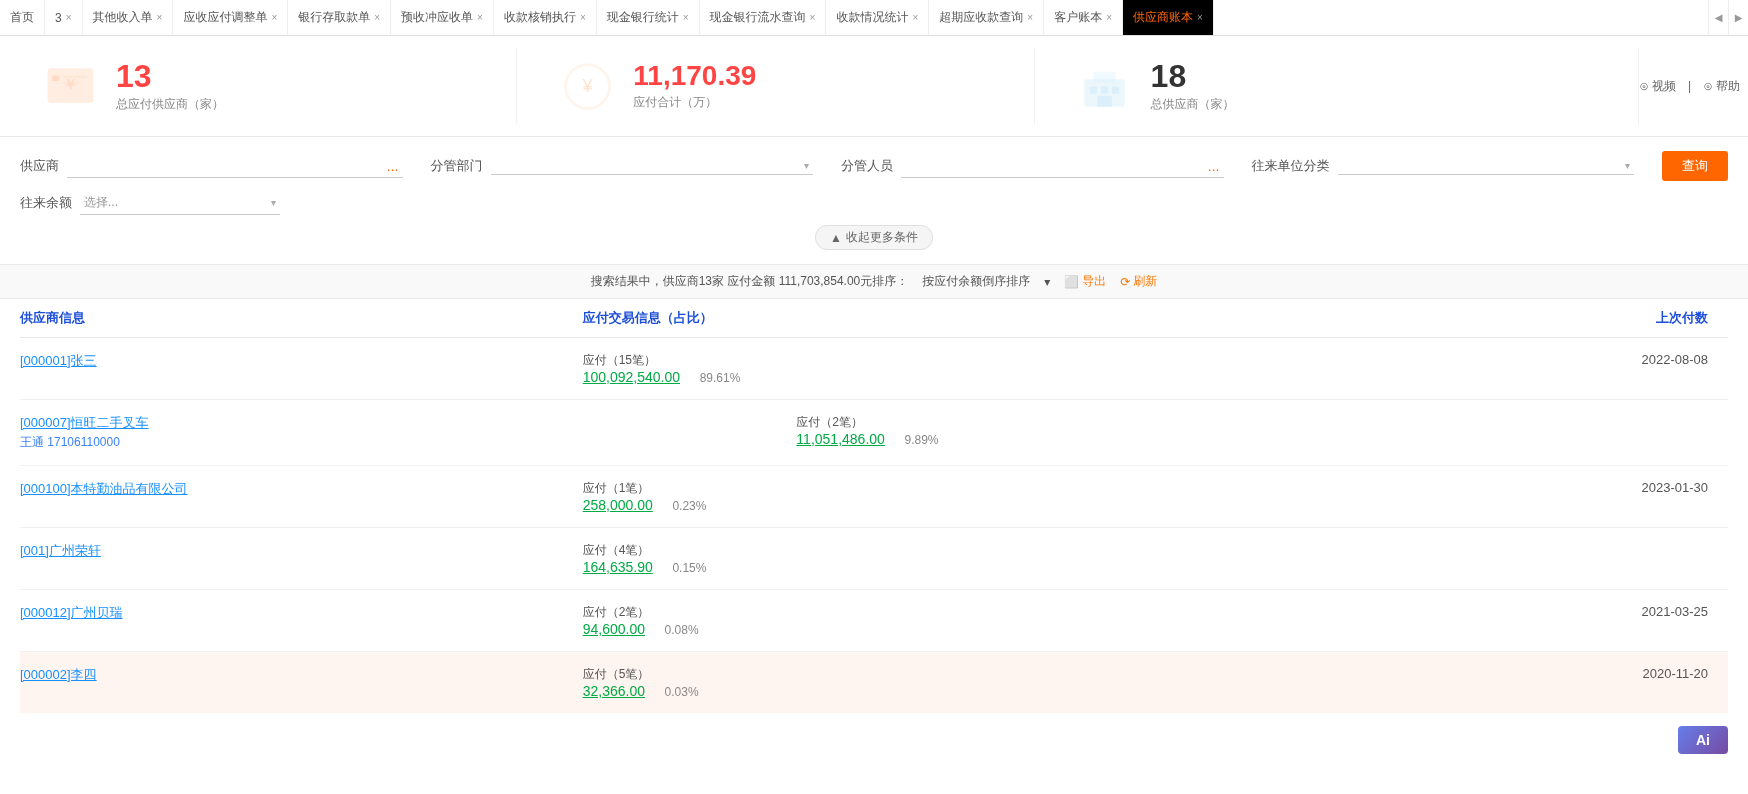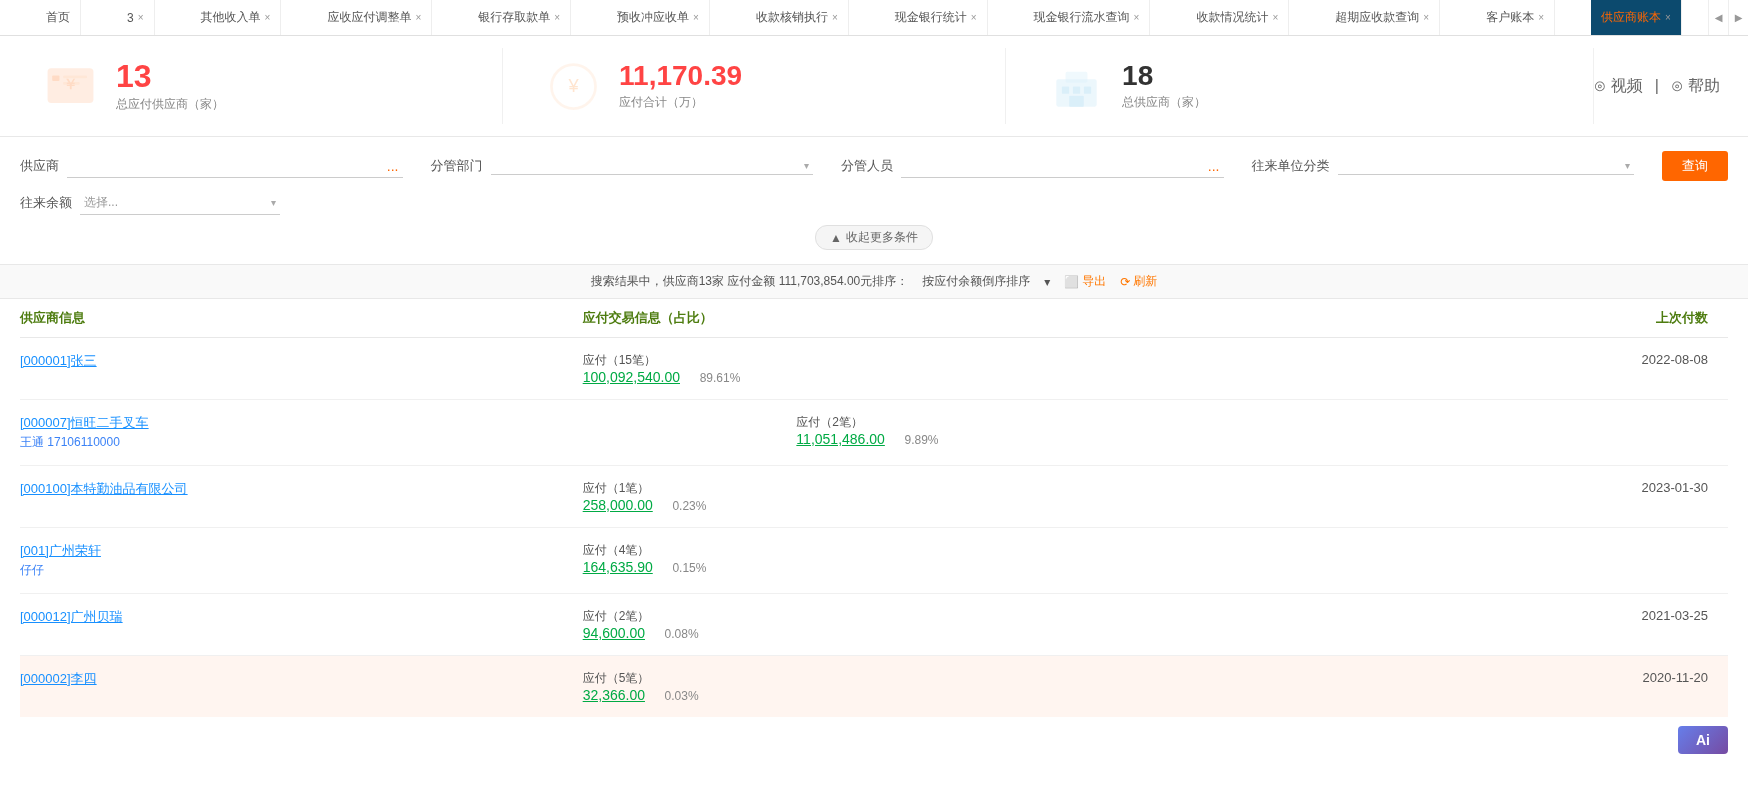--- a/index.html
+++ b/index.html
@@ -18,23 +18,22 @@
       display: flex;
       align-items: center;
       padding: 0 10px;
       height: 100%;
       font-size: 12px;
       color: #555;
       white-space: nowrap;
       border-right: 1px solid #eee;
       cursor: pointer;
       flex-shrink: 0;
-      margin-left: 36px;
-    }
-    .nav-item.active { color: #ff6600; background: #0c4a6e; }
+    }
+    .nav-item.active { color: #ff6600; background: #000000; }
     .nav-item .close-x {
       margin-left: 4px;
       font-size: 10px;
       color: #999;
     }
     .nav-arrows {
       display: flex;
       margin-left: auto;
     }
     .nav-arrow-btn {
@@ -84,22 +83,22 @@
     }
     .stat-label {
       font-size: 12px;
       color: #888;
       margin-top: 4px;
     }
     .stat-header-right {
       display: flex;
       align-items: center;
       margin-left: auto;
-      padding-right: 28px;
-      font-size: 16px;
+      padding-right: 8px;
+      font-size: 12px;
       color: #666;
       gap: 12px;
     }
     .stat-header-right span { cursor: pointer; color: #666; }
 
     
     .filter-area {
       background: #fff;
       padding: 14px 20px;
       border-bottom: 1px solid #e8e8e8;
@@ -220,21 +219,21 @@
     .table-area {
       background: #fff;
       padding: 0 20px;
     }
     .table-header {
       display: flex;
       align-items: center;
       padding: 10px 0;
       border-bottom: 1px solid #e8e8e8;
       font-size: 13px;
-      color: #4d7c0f;
+      color: #1d4ed8;
       font-weight: bold;
     }
     .col-supplier { flex: 2.5; }
     .col-transaction { flex: 3; }
     .col-lastpay { flex: 2; text-align: right; padding-right: 20px; }
 
     .table-row {
       display: flex;
       align-items: flex-start;
       padding: 14px 0;
@@ -379,21 +378,21 @@
       <svg viewBox="0 0 60 60" fill="none" xmlns="http://www.w3.org/2000/svg">
         <rect x="8" y="22" width="44" height="30" rx="2" fill="#88ccee" opacity="0.5"></rect>
         <rect x="18" y="14" width="24" height="12" rx="2" fill="#88ccee" opacity="0.4"></rect>
         <rect x="14" y="30" width="8" height="8" rx="1" fill="#88ccee"></rect>
         <rect x="26" y="30" width="8" height="8" rx="1" fill="#88ccee"></rect>
         <rect x="38" y="30" width="8" height="8" rx="1" fill="#88ccee"></rect>
         <rect x="22" y="40" width="16" height="12" rx="1" fill="#88ccee"></rect>
       </svg>
     </div>
     <div class="stat-info">
-      <div class="stat-number" style="color:#333; font-size:28px;">18</div>
+      <div class="stat-number" style="color:#333; font-size:32px;">18</div>
       <div class="stat-label">总供应商（家）</div>
     </div>
   </div>
 
   <div class="stat-header-right">
     <span>
       ⊙ <span>视频</span>
     </span>
     <span>|</span>
     <span>
@@ -519,21 +518,20 @@
         </div>
       </div>
       <div class="col-lastpay">
         <span class="last-pay-date">2023-01-30</span>
       </div>
     </div>
 
     <div class="table-row">
       <div class="col-supplier">
         <div class="supplier-name">[001]广州荣轩</div>
-        <div class="supplier-sub">仔仔</div>
       </div>
       <div class="col-transaction">
         <div class="trans-label">应付（4笔）</div>
         <div>
           <span class="trans-amount">164,635.90</span>
           <span class="trans-percent">0.15%</span>
         </div>
       </div>
       <div class="col-lastpay">
         <span class="last-pay-date"></span>

